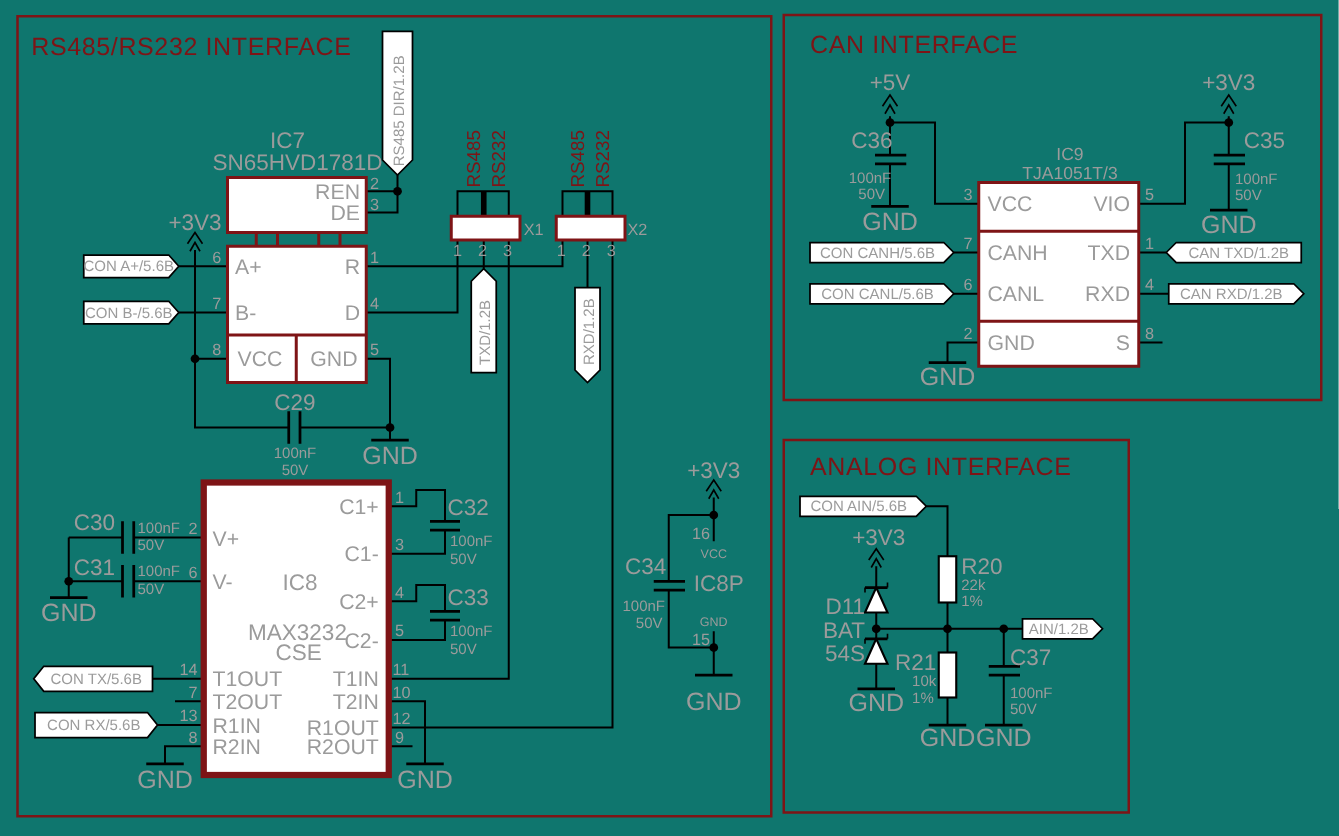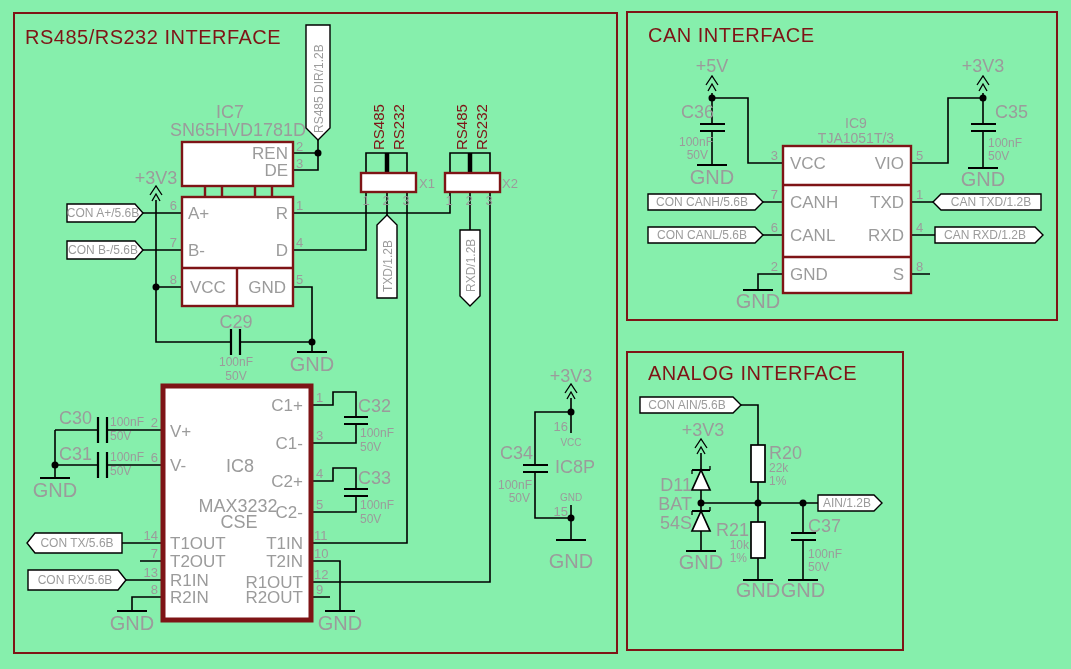--- a/index.html
+++ b/index.html
@@ -1,16 +1,16 @@
 <!DOCTYPE html>
 <html><head>
 <meta charset="utf-8">
 <style>
   html,body{margin:0;padding:0;background:#fff;}
-  .canvas{position:relative;width:1071px;height:669px;background:#86efac;overflow:hidden;}
+  .canvas{position:relative;width:1071px;height:669px;background:#0f766e;overflow:hidden;}
   svg{display:block;}
   svg text{font-family:"Liberation Sans","DejaVu Sans",sans-serif;fill:#9b9b9b;}
   .t-title{fill:#7e1416;font-size:20px;letter-spacing:.5px;}
   .t-ref{font-size:18px;}
   .t-pin{font-size:17px;}
   .t-num{font-size:13px;}
   .t-val{font-size:12px;}
   .t-gnd{font-size:20px;}
   .t-flag{font-size:12px;}
   .t-pwr{font-size:18px;}

